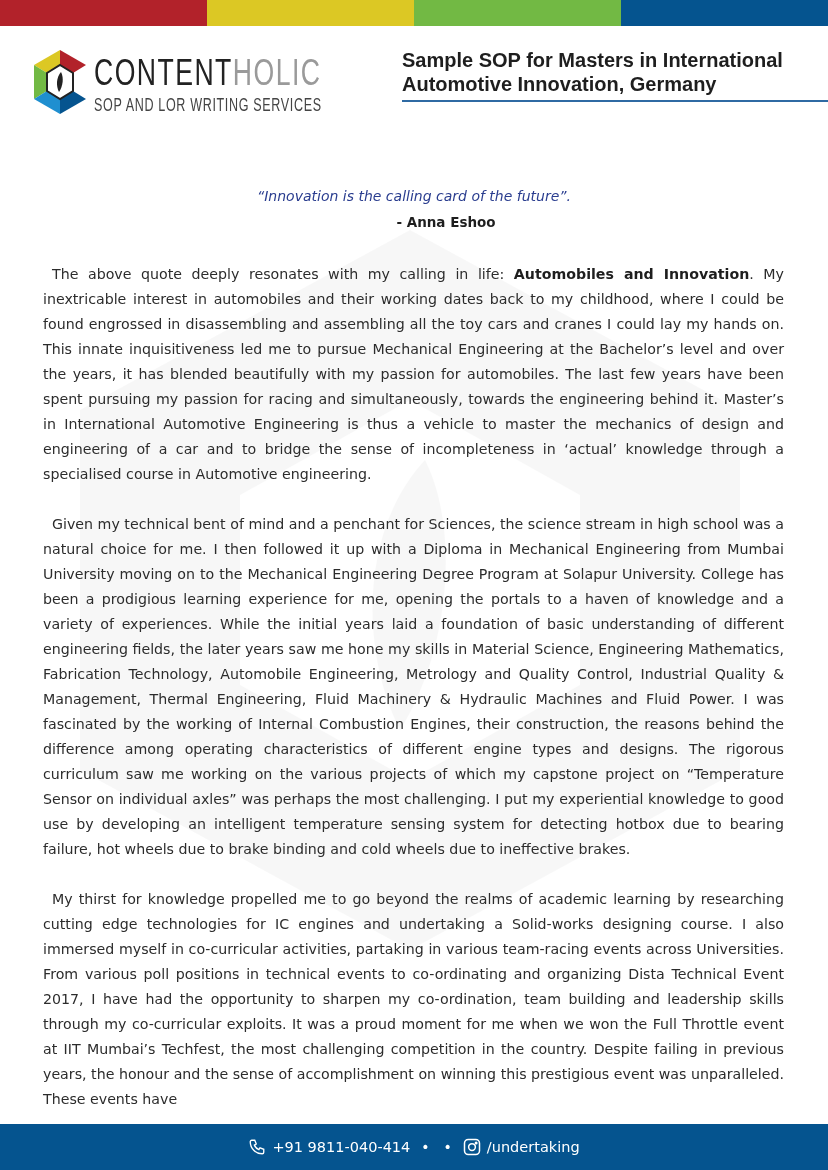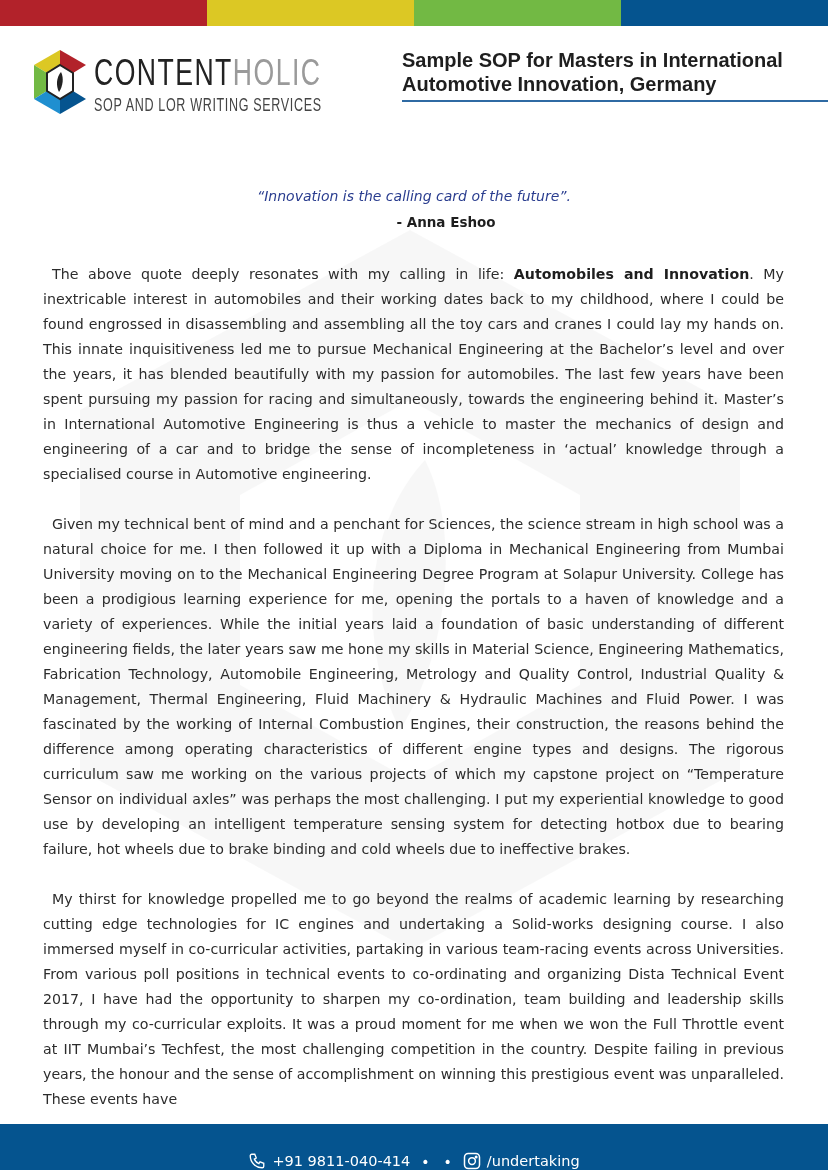--- a/index.html
+++ b/index.html
@@ -16,21 +16,21 @@
     .tagline { position: absolute; left: 64px; top: 46px; font-family: "Liberation Sans", sans-serif; font-size: 19px; color: #444; letter-spacing: 1px; transform: scaleX(0.66); transform-origin: left top; white-space: nowrap; }
     .title-block { position: absolute; left: 382px; top: 48px; width: 449px; margin-left: 20px; }
     .title { font-family: "Liberation Sans", sans-serif; font-weight: bold; font-size: 20px; line-height: 24px; color: #1e1e1e; margin: 0; }
     .title-rule { margin-top: 4px; height: 2px; background: #2f6aa3; width: 449px; }
     .watermark { position: absolute; left: 80px; top: 230px; width: 660px; height: 720px; opacity: 0.05; }
     .quote { position: absolute; left: 0; width: 828px; top: 188px; text-align: center; font-size: 14px; font-style: italic; color: #2a3d8f; }
     .author { position: absolute; left: 0; width: 828px; top: 214px; text-align: center; font-size: 13.5px; font-weight: bold; color: #1e1e1e; padding-left: 32px; }
     .body { position: absolute; left: 43px; top: 262px; width: 741px; font-size: 14.2px; line-height: 25px; color: #2c2c2c; }
     .body p { margin: 0 0 25px 0; text-align: justify; text-indent: 9px; }
     .body b i, .emph { font-weight: bold; color: #1e1e1e; }
-    .footer { position: absolute; left: 0; top: 1124px; width: 828px; height: 46px; background: #05548f; display: flex; align-items: flex-end; justify-content: center; color: #ffffff; font-size: 14.5px; gap: 8px; }
+    .footer { position: absolute; left: 0; top: 1124px; width: 828px; height: 46px; background: #05548f; display: flex; align-items: center; justify-content: center; color: #ffffff; font-size: 14.5px; gap: 8px; }
     .footer .item { display: flex; align-items: center; gap: 6px; }
     .footer svg { display: block; }
     .sep { font-size: 14px; padding: 0 3px; }
   </style>
 </head>
 <body>
 
 <div class="topbar">
   <div style="background:#b2222a"></div>
   <div style="background:#dcc824"></div>

